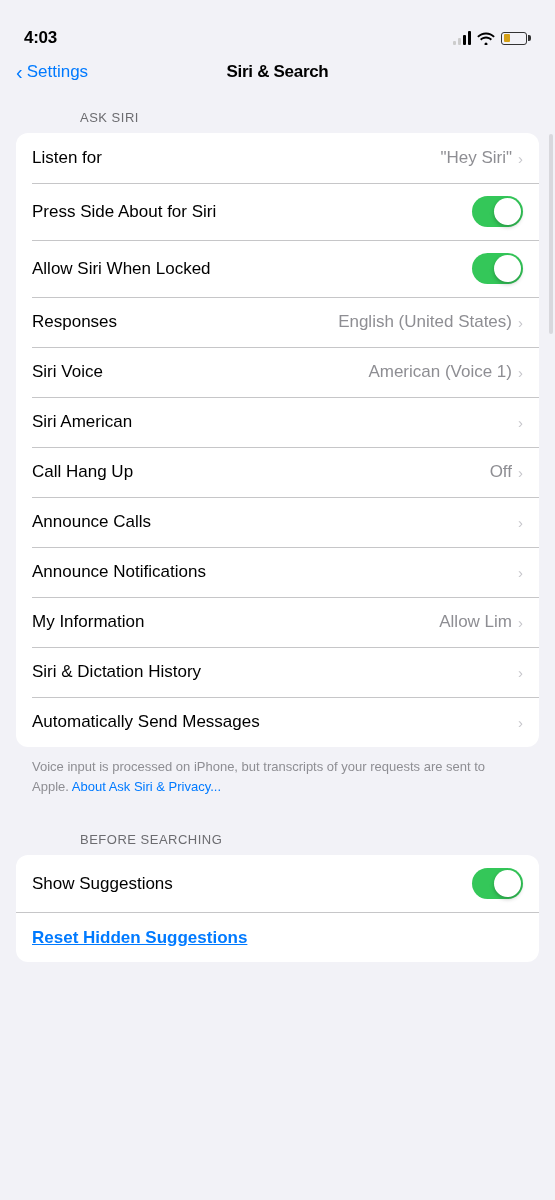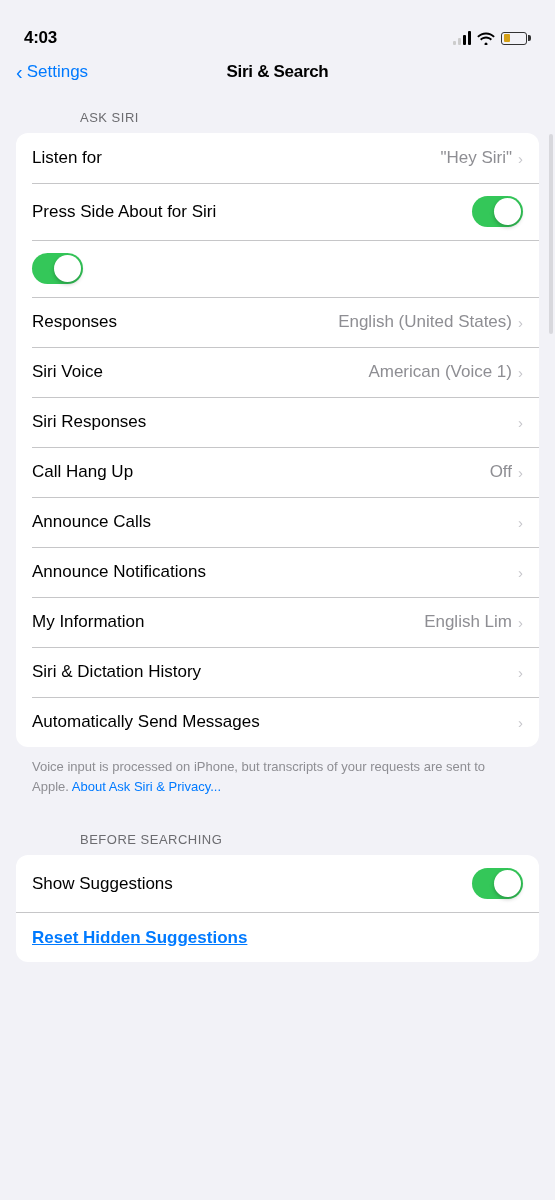--- a/index.html
+++ b/index.html
@@ -257,20 +257,21 @@
   </div>
 
   <div class="settings-row">
     <span class="row-label">Press Side About for Siri</span>
     <div class="toggle on">
       <div class="toggle-knob"></div>
     </div>
   </div>
 
   <div class="settings-row">
+    <span class="row-label">Allow Siri When Locked</span>
     <div class="toggle on">
       <div class="toggle-knob"></div>
     </div>
   </div>
 
   <div class="settings-row">
     <span class="row-label">Responses</span>
     <div class="row-right">
       <span>English (United States)</span>
       <span class="chevron-right">›</span>
@@ -279,21 +280,21 @@
 
   <div class="settings-row">
     <span class="row-label">Siri Voice</span>
     <div class="row-right">
       <span>American (Voice 1)</span>
       <span class="chevron-right">›</span>
     </div>
   </div>
 
   <div class="settings-row">
-    <span class="row-label">Siri Responses</span>
+    <span class="row-label">Siri American</span>
     <div class="row-right">
       <span class="chevron-right">›</span>
     </div>
   </div>
 
   <div class="settings-row">
     <span class="row-label">Call Hang Up</span>
     <div class="row-right">
       <span>Off</span>
       <span class="chevron-right">›</span>
@@ -310,21 +311,21 @@
   <div class="settings-row">
     <span class="row-label">Announce Notifications</span>
     <div class="row-right">
       <span class="chevron-right">›</span>
     </div>
   </div>
 
   <div class="settings-row">
     <span class="row-label">My Information</span>
     <div class="row-right">
-      <span>English Lim</span>
+      <span>Allow Lim</span>
       <span class="chevron-right">›</span>
     </div>
   </div>
 
   <div class="settings-row">
     <span class="row-label">Siri &amp; Dictation History</span>
     <div class="row-right">
       <span class="chevron-right">›</span>
     </div>
   </div>

